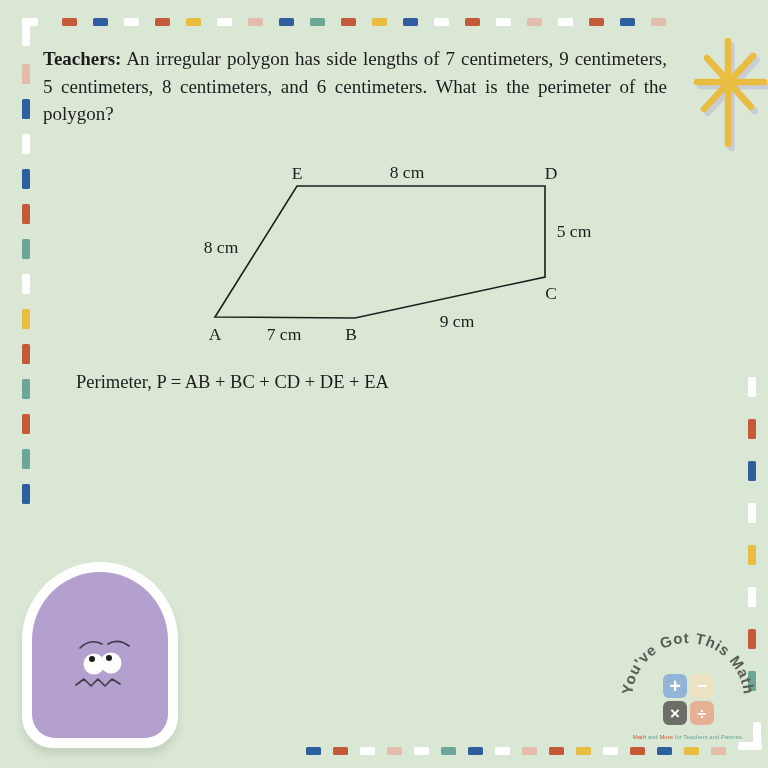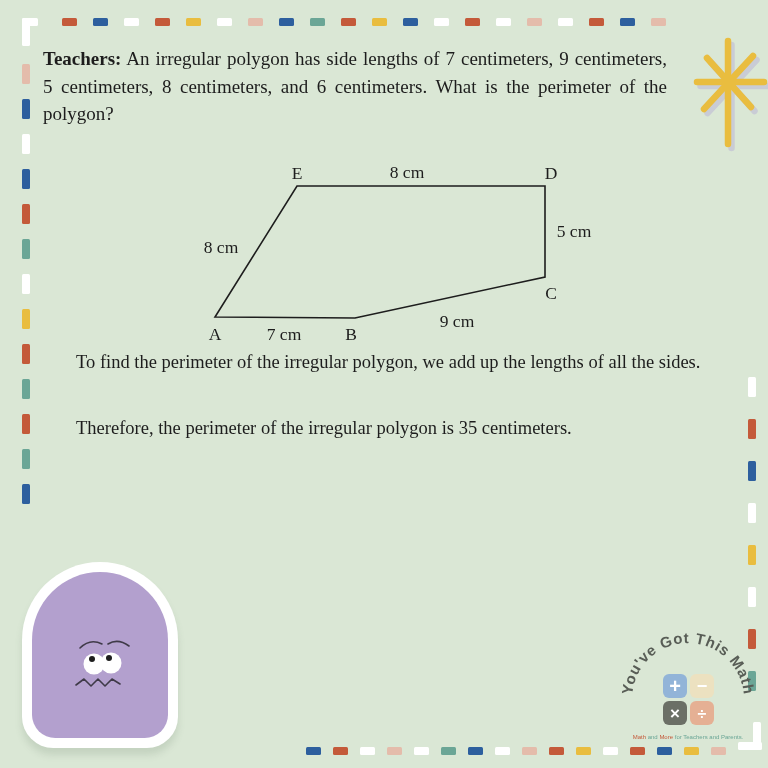--- a/index.html
+++ b/index.html
@@ -168,24 +168,23 @@
       <text x="574" y="237" class="diag-label">5 cm</text>
       <text x="551" y="299" class="diag-label">C</text>
       <text x="457" y="327" class="diag-label">9 cm</text>
       <text x="351" y="340" class="diag-label">B</text>
       <text x="284" y="340" class="diag-label">7 cm</text>
       <text x="215" y="340" class="diag-label">A</text>
       <text x="221" y="253" class="diag-label">8 cm</text>
     </svg>
 
   <div class="solution">
-    <div>To find the perimeter of the irregular polygon, we add up the lengths of all the sides.</div>
     <div class="spacer"></div>
+    <div>Perimeter, P = AB + BC + CD + DE + EA</div>
     <div class="spacer"></div>
-    <div>Therefore, the perimeter of the irregular polygon is 35 centimeters.</div>
   </div>
 
   <div class="mascot-outer">
     <div class="mascot-inner">
       <svg class="mascot-face" width="136" height="166" viewBox="0 0 136 166">
         <path d="M 48 76 Q 58 66 70 72" fill="none" stroke="#3f3a48" stroke-width="1.6" stroke-linecap="round"></path>
         <path d="M 76 72 Q 86 66 97 74" fill="none" stroke="#3f3a48" stroke-width="1.6" stroke-linecap="round"></path>
         <circle cx="62" cy="92" r="10.5" fill="#ffffff"></circle>
         <circle cx="79" cy="91" r="10.5" fill="#ffffff"></circle>
         <circle cx="60" cy="87" r="3" fill="#1d1d1d"></circle>

